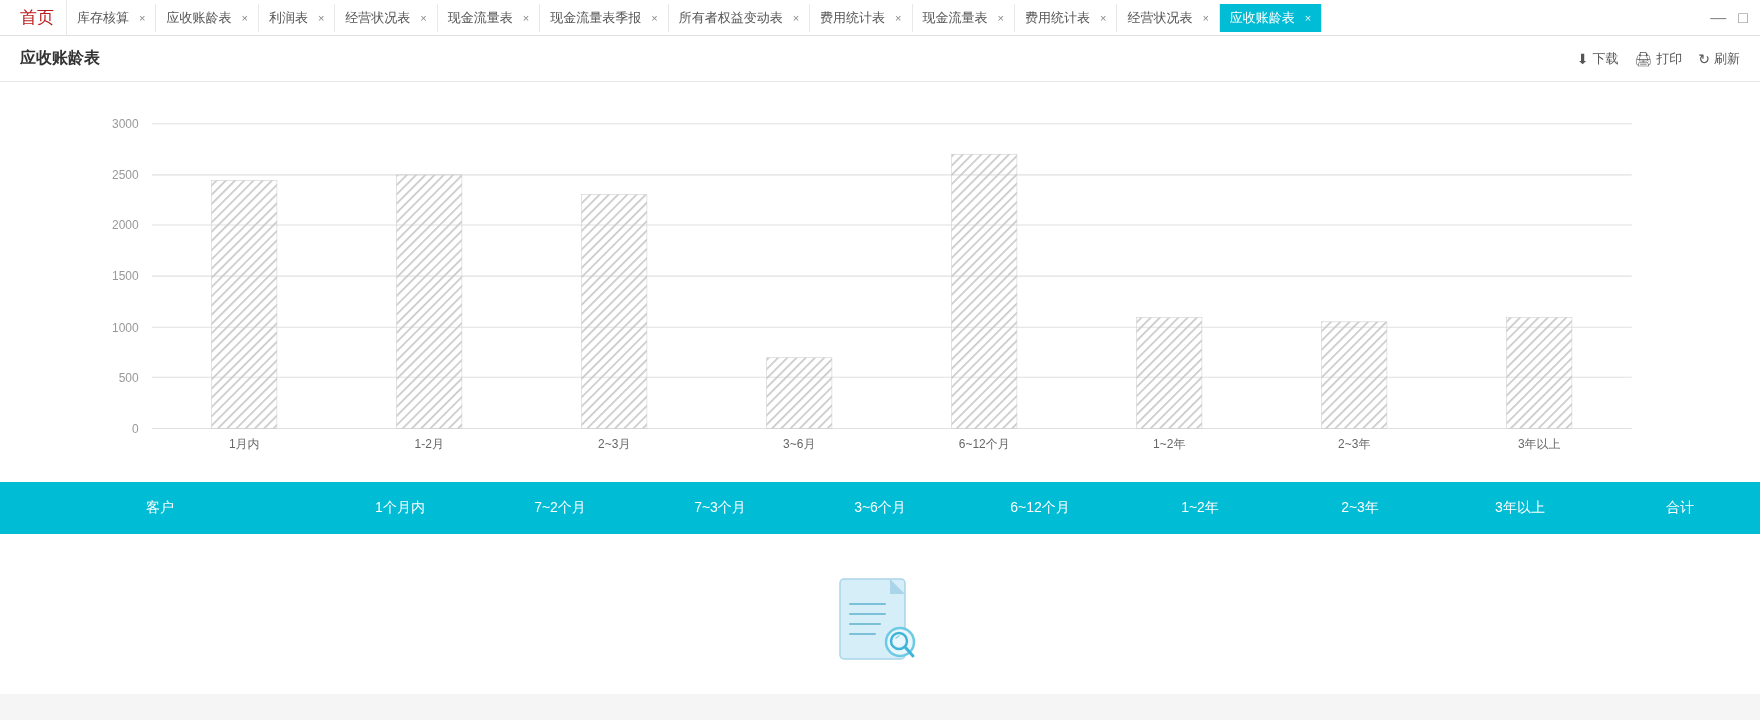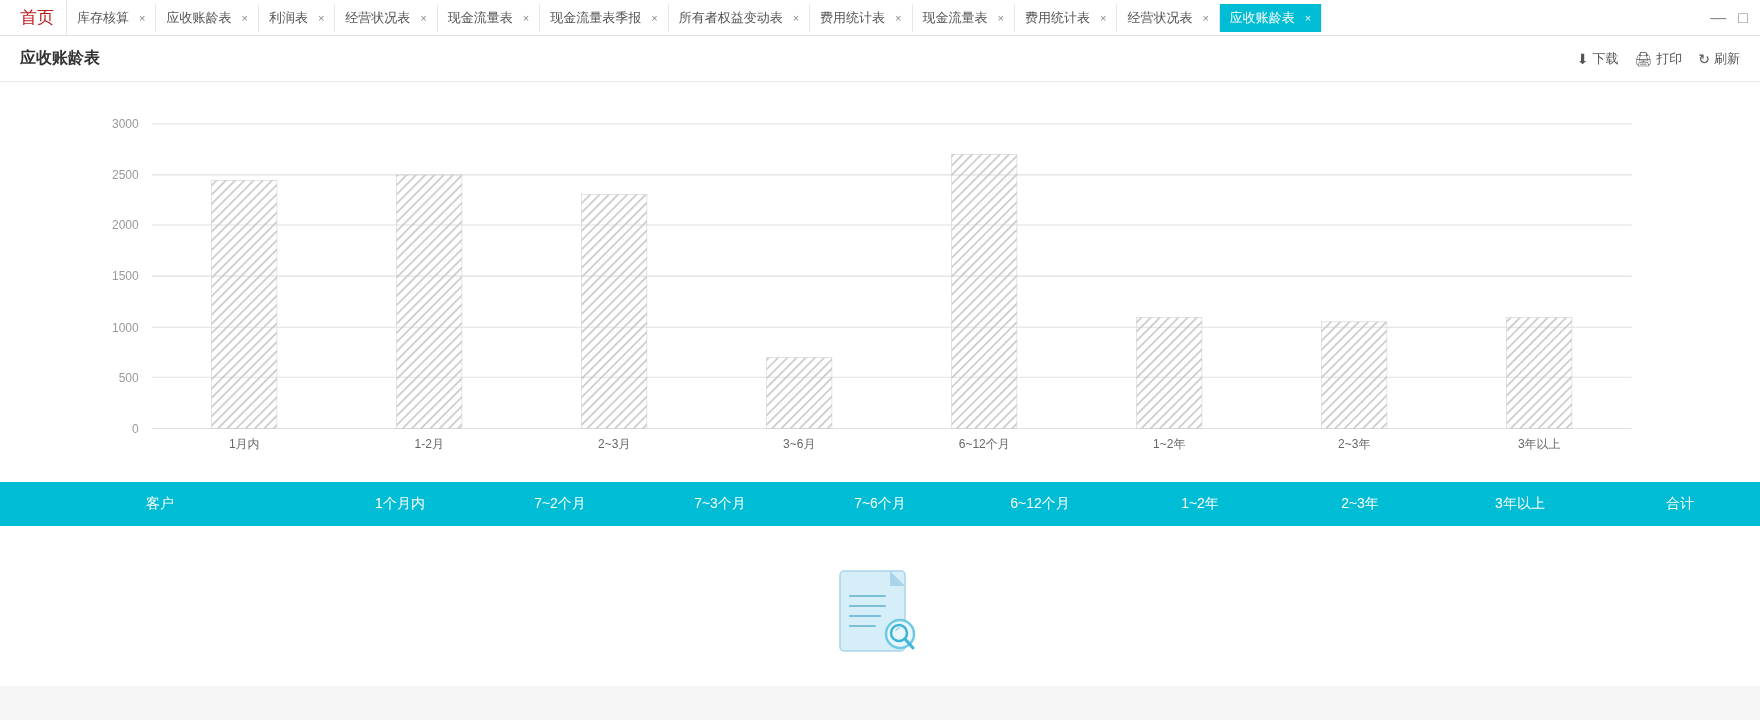--- a/index.html
+++ b/index.html
@@ -112,21 +112,21 @@
     .chart-svg-container {
       width: 100%;
       height: 100%;
     }
 
     
     .table-header {
       display: grid;
       grid-template-columns: 2fr 1fr 1fr 1fr 1fr 1fr 1fr 1fr 1fr 1fr;
       background: #00bcd4;
-      height: 44px;
+      height: 52px;
       align-items: center;
     }
     .table-header-cell {
       text-align: center;
       color: #fff;
       font-size: 14px;
       font-weight: 500;
       padding: 0 8px;
     }
 
@@ -282,21 +282,21 @@
       <text x="1365" y="318" text-anchor="middle" font-size="11" fill="#666">3年以上</text>
 
     </svg>
   </div>
 
   <div class="table-header">
     <div class="table-header-cell">客户</div>
     <div class="table-header-cell">1个月内</div>
     <div class="table-header-cell">7~2个月</div>
     <div class="table-header-cell">7~3个月</div>
-    <div class="table-header-cell">7~6个月</div>
+    <div class="table-header-cell">3~6个月</div>
     <div class="table-header-cell">6~12个月</div>
     <div class="table-header-cell">1~2年</div>
     <div class="table-header-cell">2~3年</div>
     <div class="table-header-cell">3年以上</div>
     <div class="table-header-cell">合计</div>
   </div>
 
   <div class="empty-state">
     <div class="doc-icon-container">
 

